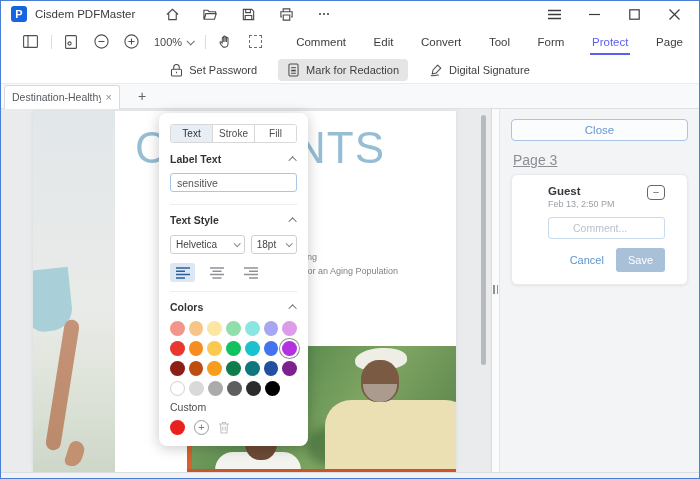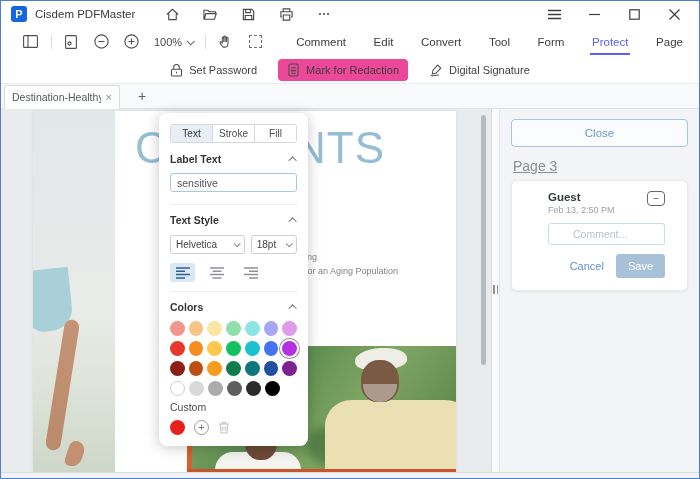--- a/index.html
+++ b/index.html
@@ -21,21 +21,21 @@
   .vsep { width: 1px; height: 14px; background: #dcdcdc; margin: 0 8px 0 2px; }
   .zoom-dd { display: flex; align-items: center; gap: 5px; font-size: 11px; color: #4a4a4a; margin-right: 6px; padding: 2px 4px; }
   .marquee { width: 13px; height: 13px; border: 1px dashed #6e6e6e; }
   .menu-bar { flex: 1; display: flex; justify-content: space-between; align-items: center; margin-left: 20px; padding-right: 2px; height: 100%; }
   .menu-item { font-size: 11.5px; color: #3d3d3d; padding: 7px 2px 5px; border-bottom: 2px solid transparent; }
   .menu-item.active { color: #5b5ef0; border-bottom-color: #5b5ef0; }
 
   
   .subtoolbar { height: 28px; display: flex; align-items: center; justify-content: center; gap: 12px; background: #fff; border-bottom: 1px solid #ebecee; }
   .sub-btn { display: flex; align-items: center; gap: 6px; font-size: 11px; color: #3e3e3e; padding: 4px 9px; border-radius: 4px; }
-  .sub-btn.active { background: #ec4899; }
+  .sub-btn.active { background: #e5e5e5; }
   .sub-btn .ic { color: #4a4a4a; }
 
   
   .tabbar { height: 25px; background: #f8f9fa; border-bottom: 1px solid #dee0e3; display: flex; align-items: center; padding: 0 0 0 3px; }
   .doc-tab { width: 116px; height: 24px; margin-top: 1px; background: #fff; border: 1px solid #d8dadd; border-bottom: none; border-radius: 3px 3px 0 0; display: flex; align-items: center; padding: 0 7px; gap: 5px; }
   .doc-tab .tab-title { flex: 1; font-size: 10.5px; color: #55595e; white-space: nowrap; overflow: hidden; }
   .tab-close { font-size: 11px; color: #8a8e93; line-height: 1; }
   .add-tab { font-size: 14px; color: #5c6065; margin-left: 14px; line-height: 1; padding: 2px 4px; }
 
   
@@ -68,21 +68,21 @@
   .orange-h { position: absolute; left: 0; bottom: 0; width: 100%; height: 3px; background: #c9552b; }
 
   .scroll-v { position: absolute; right: 5px; top: 6px; width: 5px; height: 250px; background: #b7babe; border-radius: 3px; }
 
   .splitter { width: 8px; background: #fbfbfc; border-right: 1px solid #e4e6e8; display: flex; flex-direction: column; align-items: center; }
   .grip { margin-top: 176px; display: flex; gap: 2px; }
   .grip i { width: 1.5px; height: 9px; background: #8e9296; }
 
   
   .sidebar { flex: 1; background: #f3f4f6; padding: 10px 11px; }
-  .close-btn { width: 100%; height: 28px; border: 1px solid #a8c4e6; border-radius: 4px; background: #fafcfe; color: #6a97cc; font-size: 11.5px; font-family: inherit; }
+  .close-btn { width: 100%; height: 22px; border: 1px solid #a8c4e6; border-radius: 4px; background: #fafcfe; color: #6a97cc; font-size: 11.5px; font-family: inherit; }
   .page-label { margin: 11px 0 6px 2px; font-size: 14px; color: #8a8f94; text-decoration: underline; }
   .comment-card { background: #fff; border: 1px solid #e8eaec; border-radius: 6px; box-shadow: 0 1px 3px rgba(0,0,0,.07); padding: 10px 22px 12px 12px; }
   .card-head { display: flex; align-items: flex-start; }
   .head-txt { margin-left: 24px; flex: 1; }
   .author { font-size: 11.5px; font-weight: bold; color: #35393d; }
   .timestamp { font-size: 9px; color: #9aa0a6; margin-top: 2px; }
   .collapse-btn { width: 18px; height: 15px; border: 1.4px solid #63686d; border-radius: 4px; color: #63686d; font-size: 11px; line-height: 12px; text-align: center; }
   .comment-input { margin: 8px 0 0 24px; width: calc(100% - 24px); height: 22px; border: 1px solid #c9dcee; border-radius: 3px; padding: 0 24px; font-size: 10.5px; font-family: inherit; color: #555; }
   .comment-input::placeholder { color: #b8c2cc; }
   .card-actions { display: flex; justify-content: flex-end; align-items: center; gap: 12px; margin-top: 9px; }

